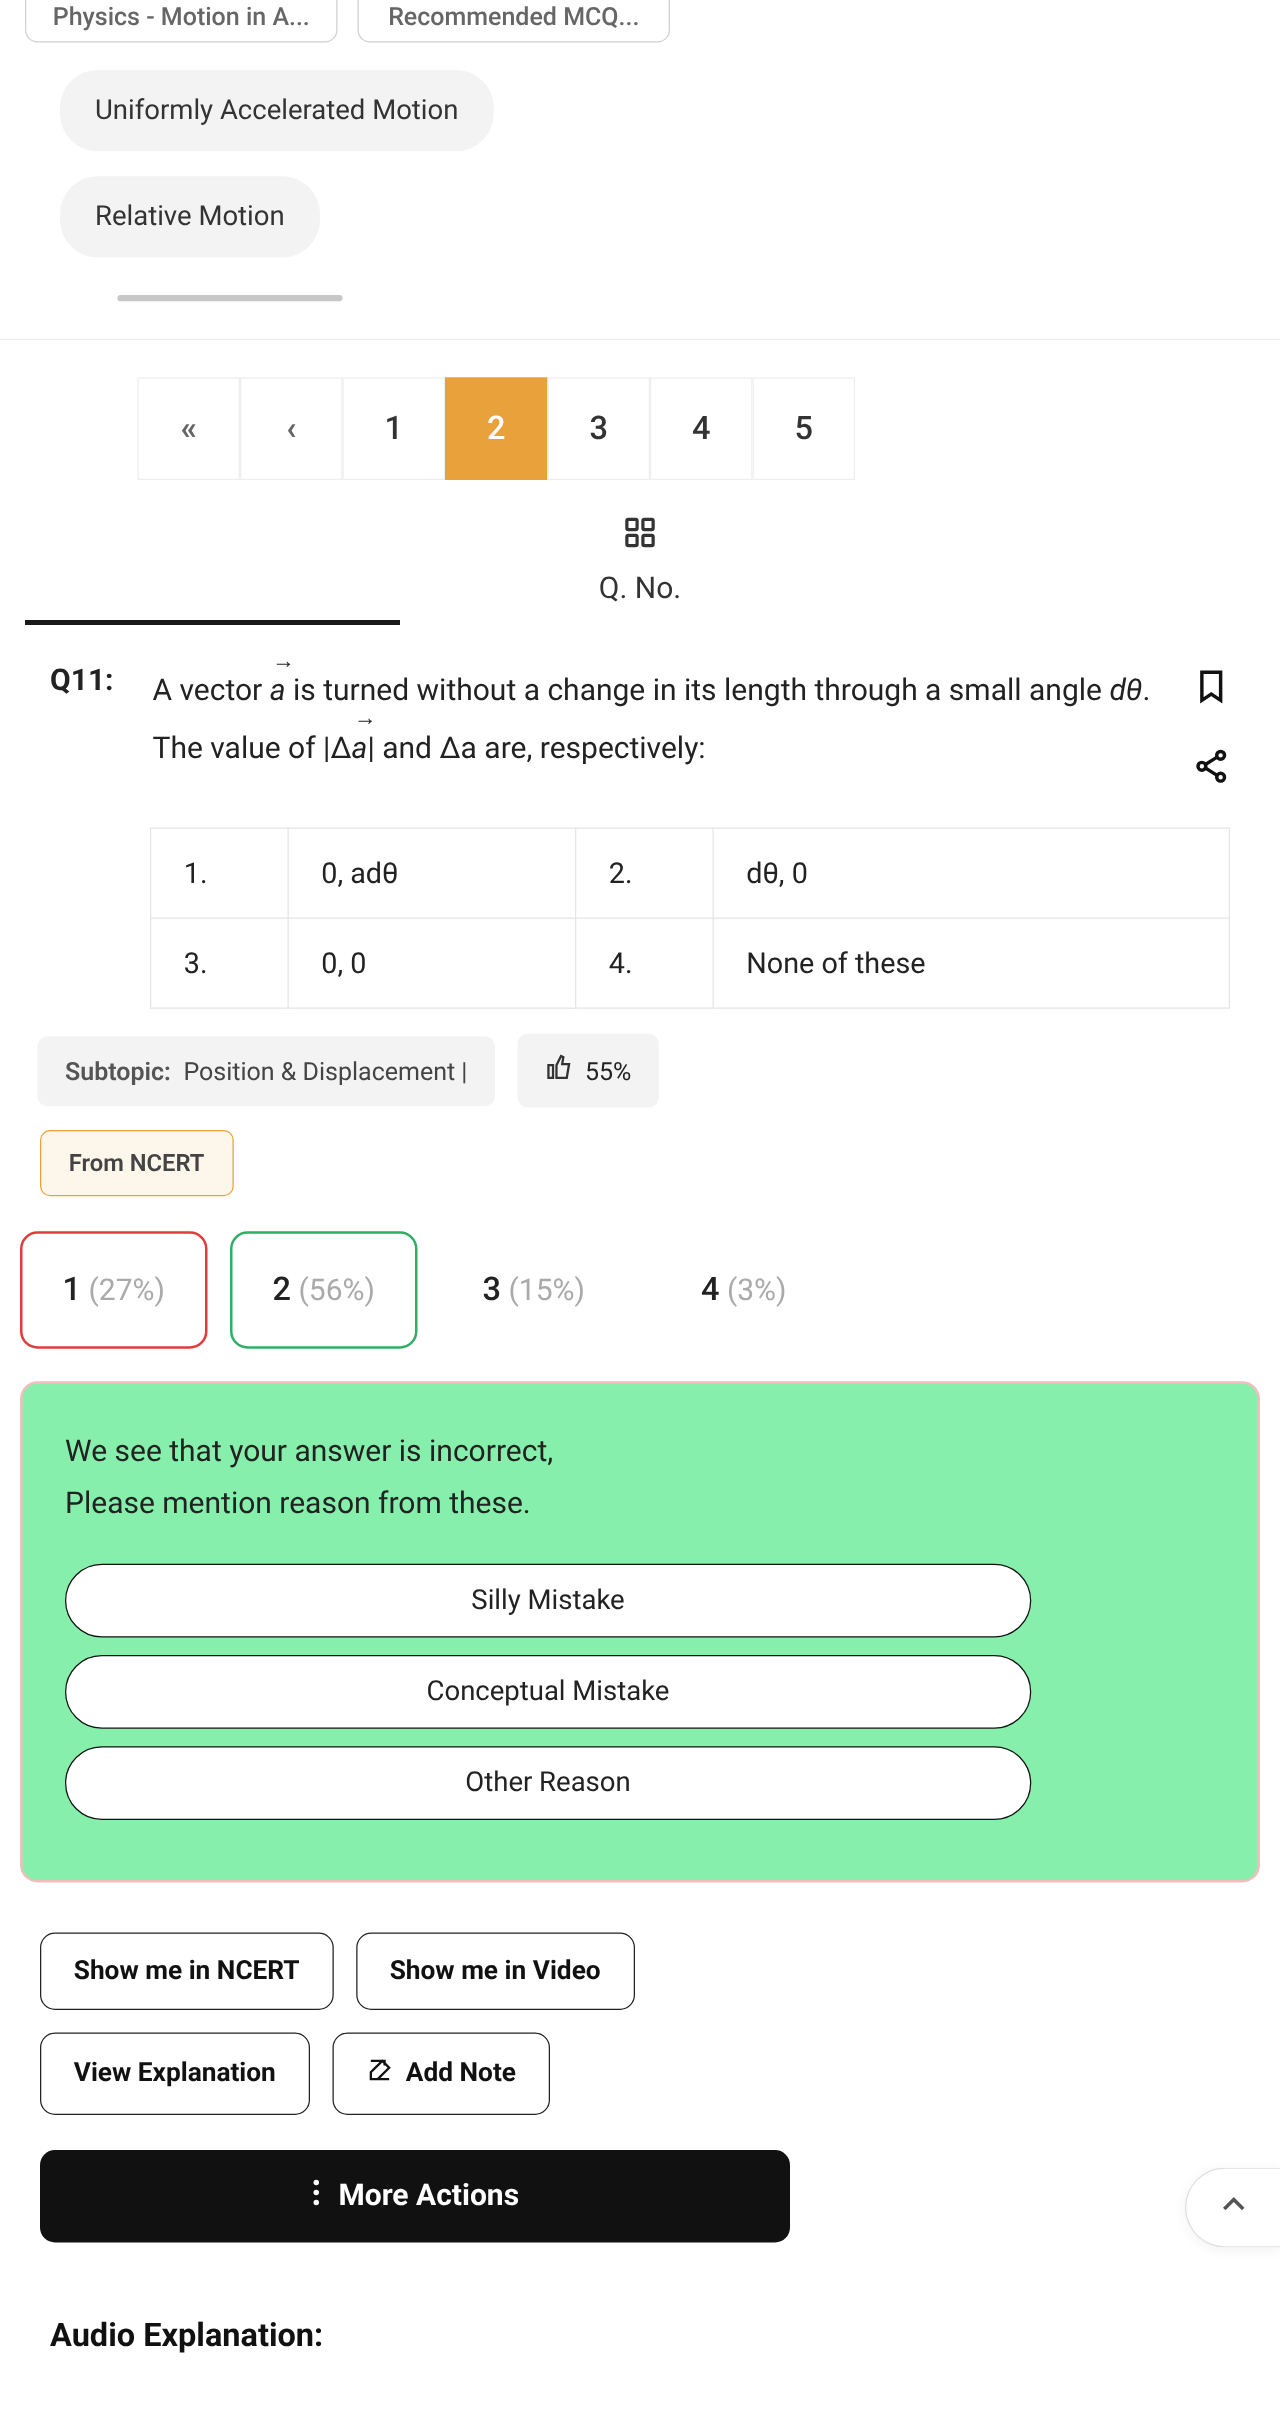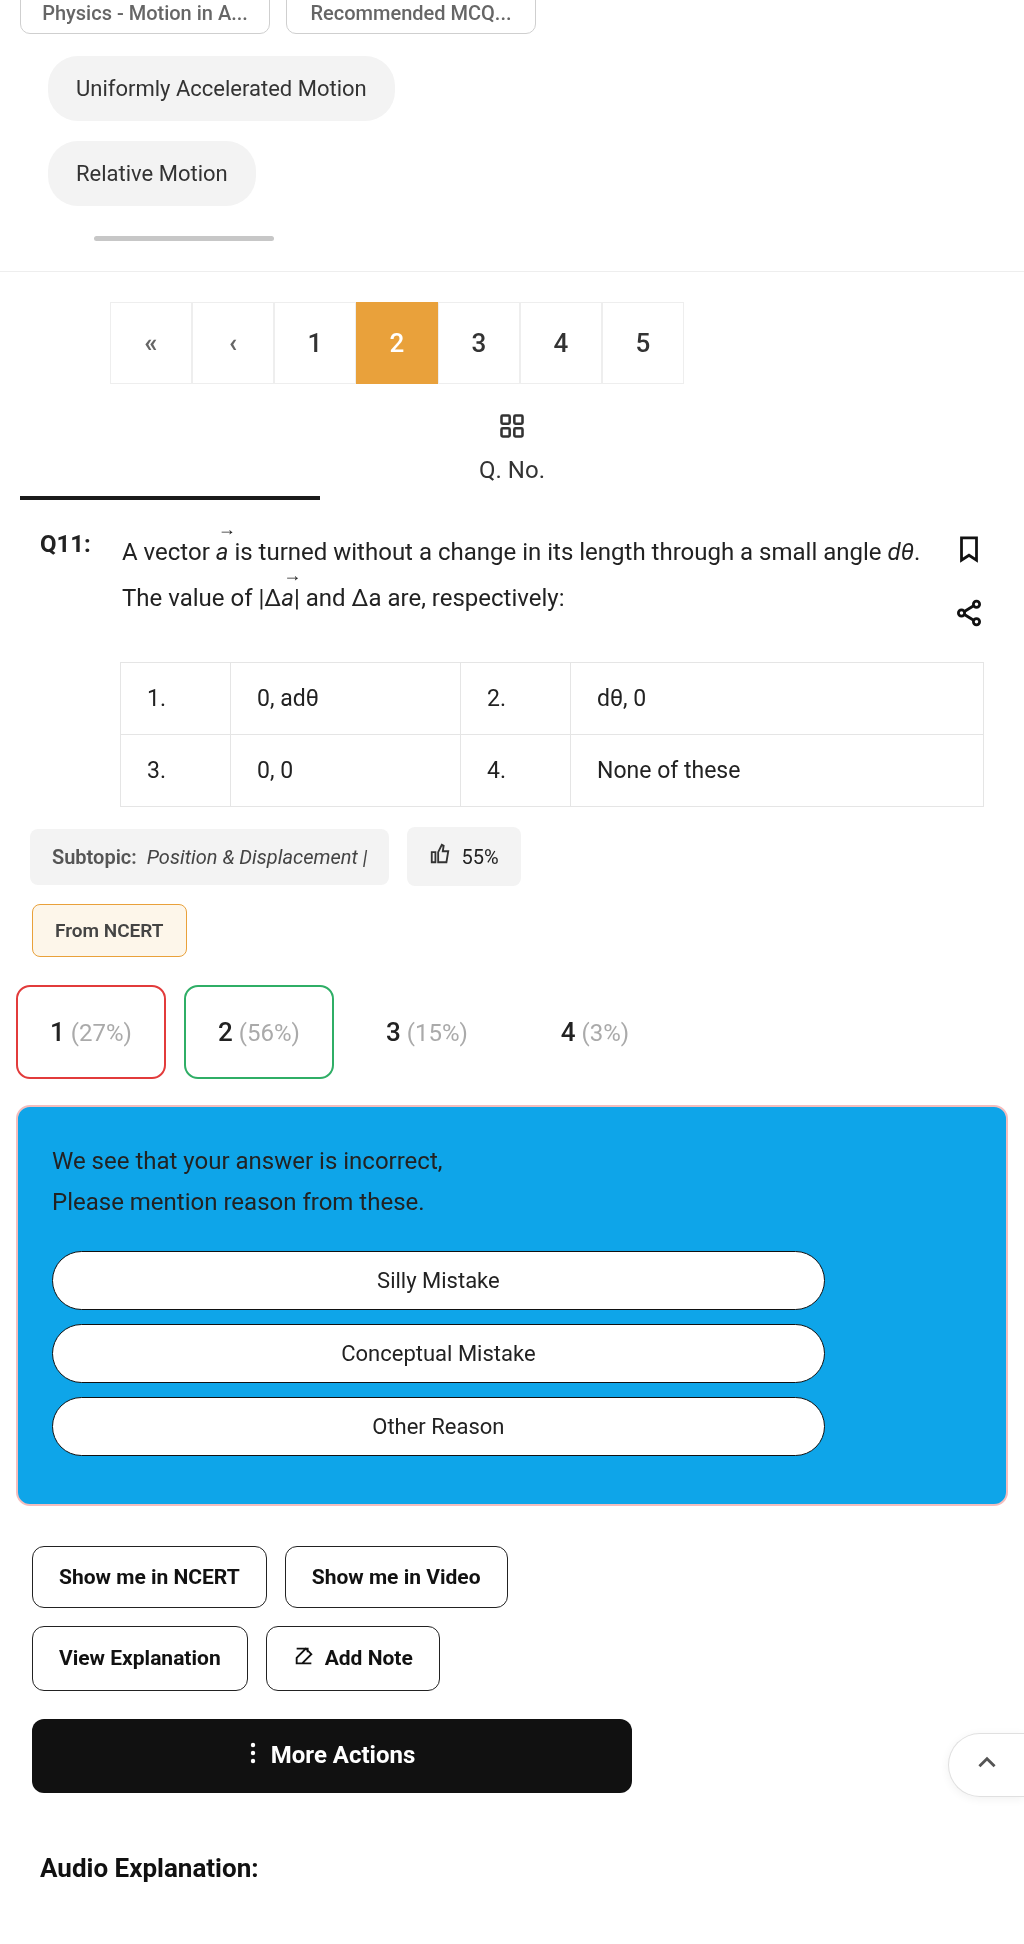--- a/index.html
+++ b/index.html
@@ -143,21 +143,21 @@
   }
   .pill {
     background: #f3f3f3;
     border-radius: 8px;
     padding: 16px 22px;
     display: flex;
     align-items: center;
     gap: 10px;
   }
   .pill .label { color: #555; font-weight: 600; }
-  .pill .val { color: #444; font-style: italic; }
+  .pill .val { color: #444; }
   .thumb-icon svg { width: 22px; height: 22px; }
 
   .ncert-tag {
     display: inline-block;
     margin: 18px 0 0 32px;
     border: 1.5px solid #e9a13b;
     background: #fdf6ea;
     color: #444;
     border-radius: 8px;
     padding: 14px 22px;
@@ -183,21 +183,21 @@
     text-align: center;
   }
   .ans .pct { color: #aaa; font-size: 24px; font-weight: 400; margin-left: 6px;}
   .ans.wrong { border: 2.5px solid #e23b3b; }
   .ans.correct { border: 2.5px solid #2fae66; }
 
   
   .incorrect-box {
     margin: 26px 16px 0 16px;
     border: 2px solid #f4bdbd;
-    background: #0ea5e9;
+    background: #86efac;
     border-radius: 14px;
     padding: 34px 34px;
   }
   .incorrect-box p {
     font-size: 24px;
     color: #222;
     line-height: 1.7;
     margin-bottom: 28px;
   }
   .reason-btn {

